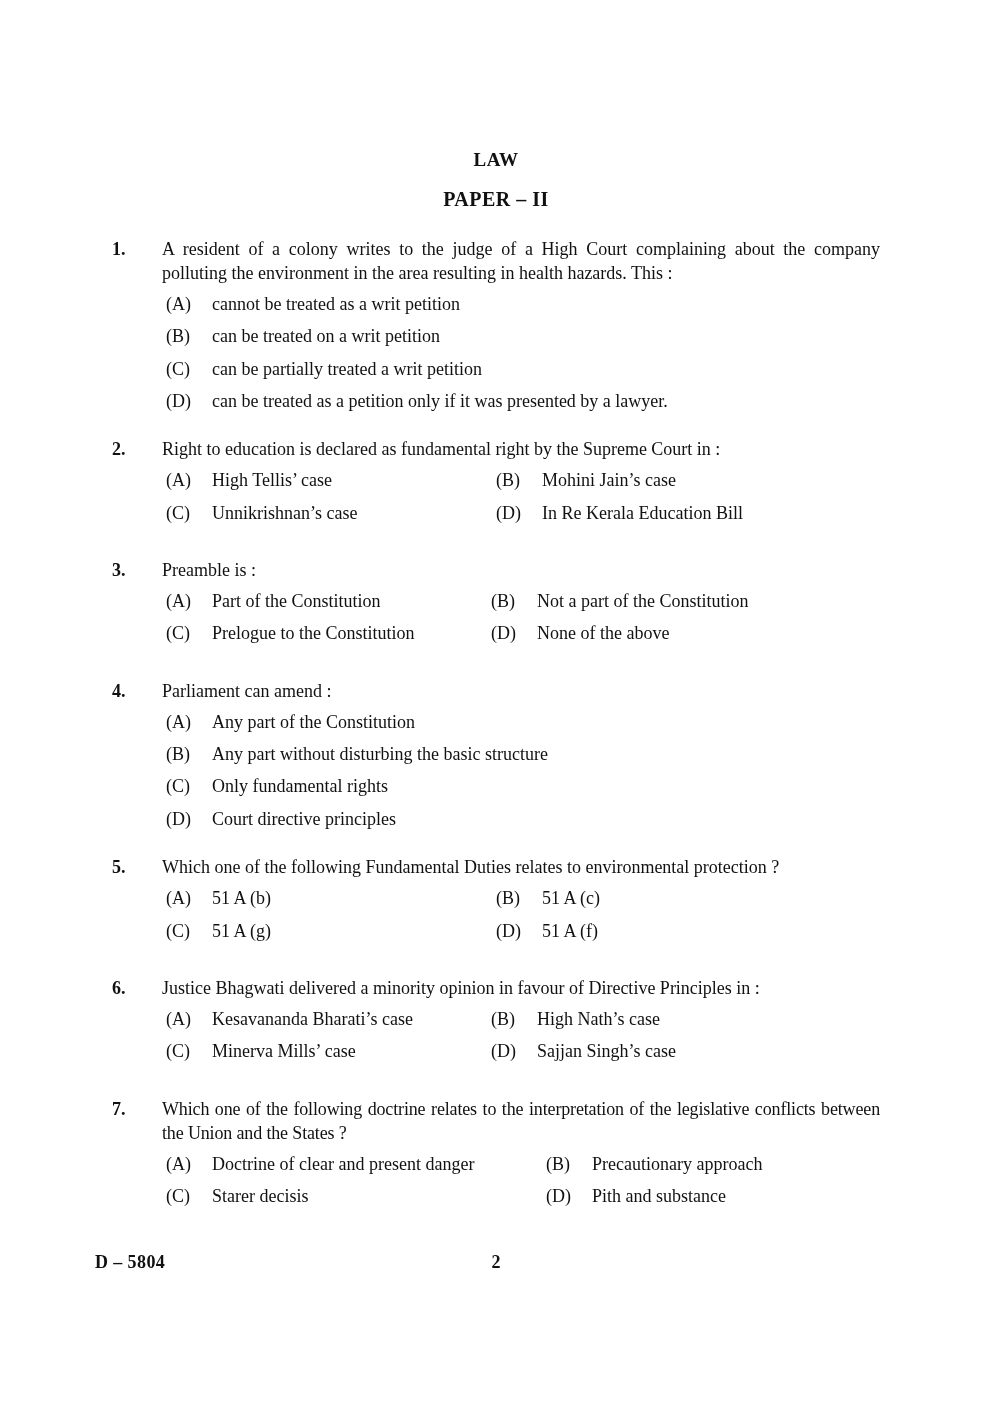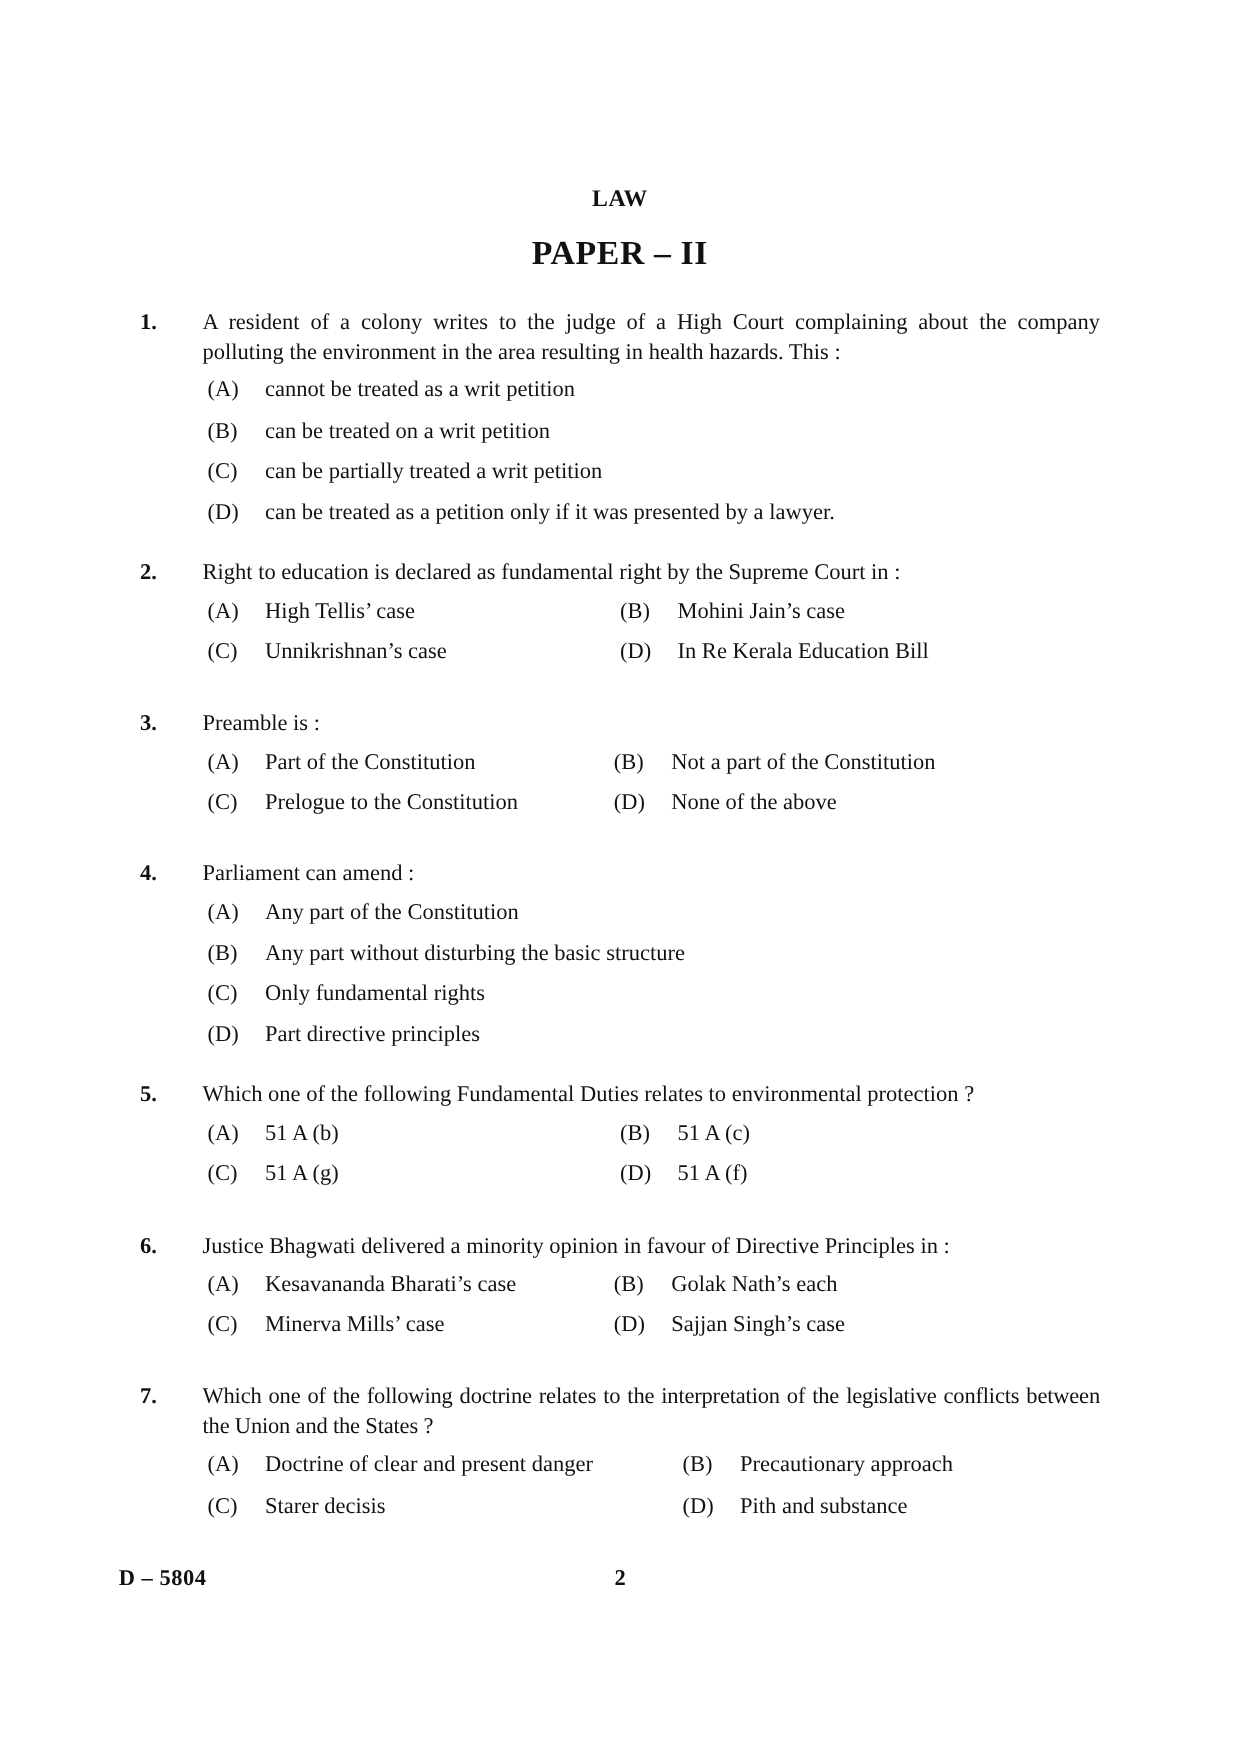--- a/index.html
+++ b/index.html
@@ -30,21 +30,21 @@
     margin-top: 150px;
     text-align: center;
   }
   .subject-title {
     font-size: 19px;
     font-weight: 700;
     letter-spacing: 0.5px;
     line-height: 1.1;
   }
   .paper-title {
-    font-size: 27px;
+    font-size: 20px;
     font-weight: 700;
     letter-spacing: 0.5px;
     margin-top: 17px;
     line-height: 1.1;
   }
 
   
   .note-block {
     margin-top: 29px;
     padding-left: 116px;
@@ -276,21 +276,21 @@
             <div class="opt">
               <span class="opt-letter">(B)</span>
               <span class="opt-text">Any part without disturbing the basic structure</span>
             </div>
             <div class="opt">
               <span class="opt-letter">(C)</span>
               <span class="opt-text">Only fundamental rights</span>
             </div>
             <div class="opt">
               <span class="opt-letter">(D)</span>
-              <span class="opt-text">Part directive principles</span>
+              <span class="opt-text">Court directive principles</span>
             </div>
           </div>
         </div>
       </div>
       <div class="question">
         <div class="q-num">5.</div>
         <div class="q-body">
           <div class="q-text">Which one of the following Fundamental Duties relates to environmental protection ?</div>
           <div class="options two cols-330">
             <div class="opt-row">
@@ -321,21 +321,21 @@
         <div class="q-body">
           <div class="q-text">Justice Bhagwati delivered a minority opinion in favour of Directive Principles in :</div>
           <div class="options two cols-325">
             <div class="opt-row">
               <div class="opt col-a">
                 <span class="opt-letter">(A)</span>
                 <span class="opt-text">Kesavananda Bharati’s case</span>
               </div>
               <div class="opt col-b">
                 <span class="opt-letter">(B)</span>
-                <span class="opt-text">Golak Nath’s each</span>
+                <span class="opt-text">High Nath’s case</span>
               </div>
             </div>
             <div class="opt-row">
               <div class="opt col-a">
                 <span class="opt-letter">(C)</span>
                 <span class="opt-text">Minerva Mills’ case</span>
               </div>
               <div class="opt col-b">
                 <span class="opt-letter">(D)</span>
                 <span class="opt-text">Sajjan Singh’s case</span>

